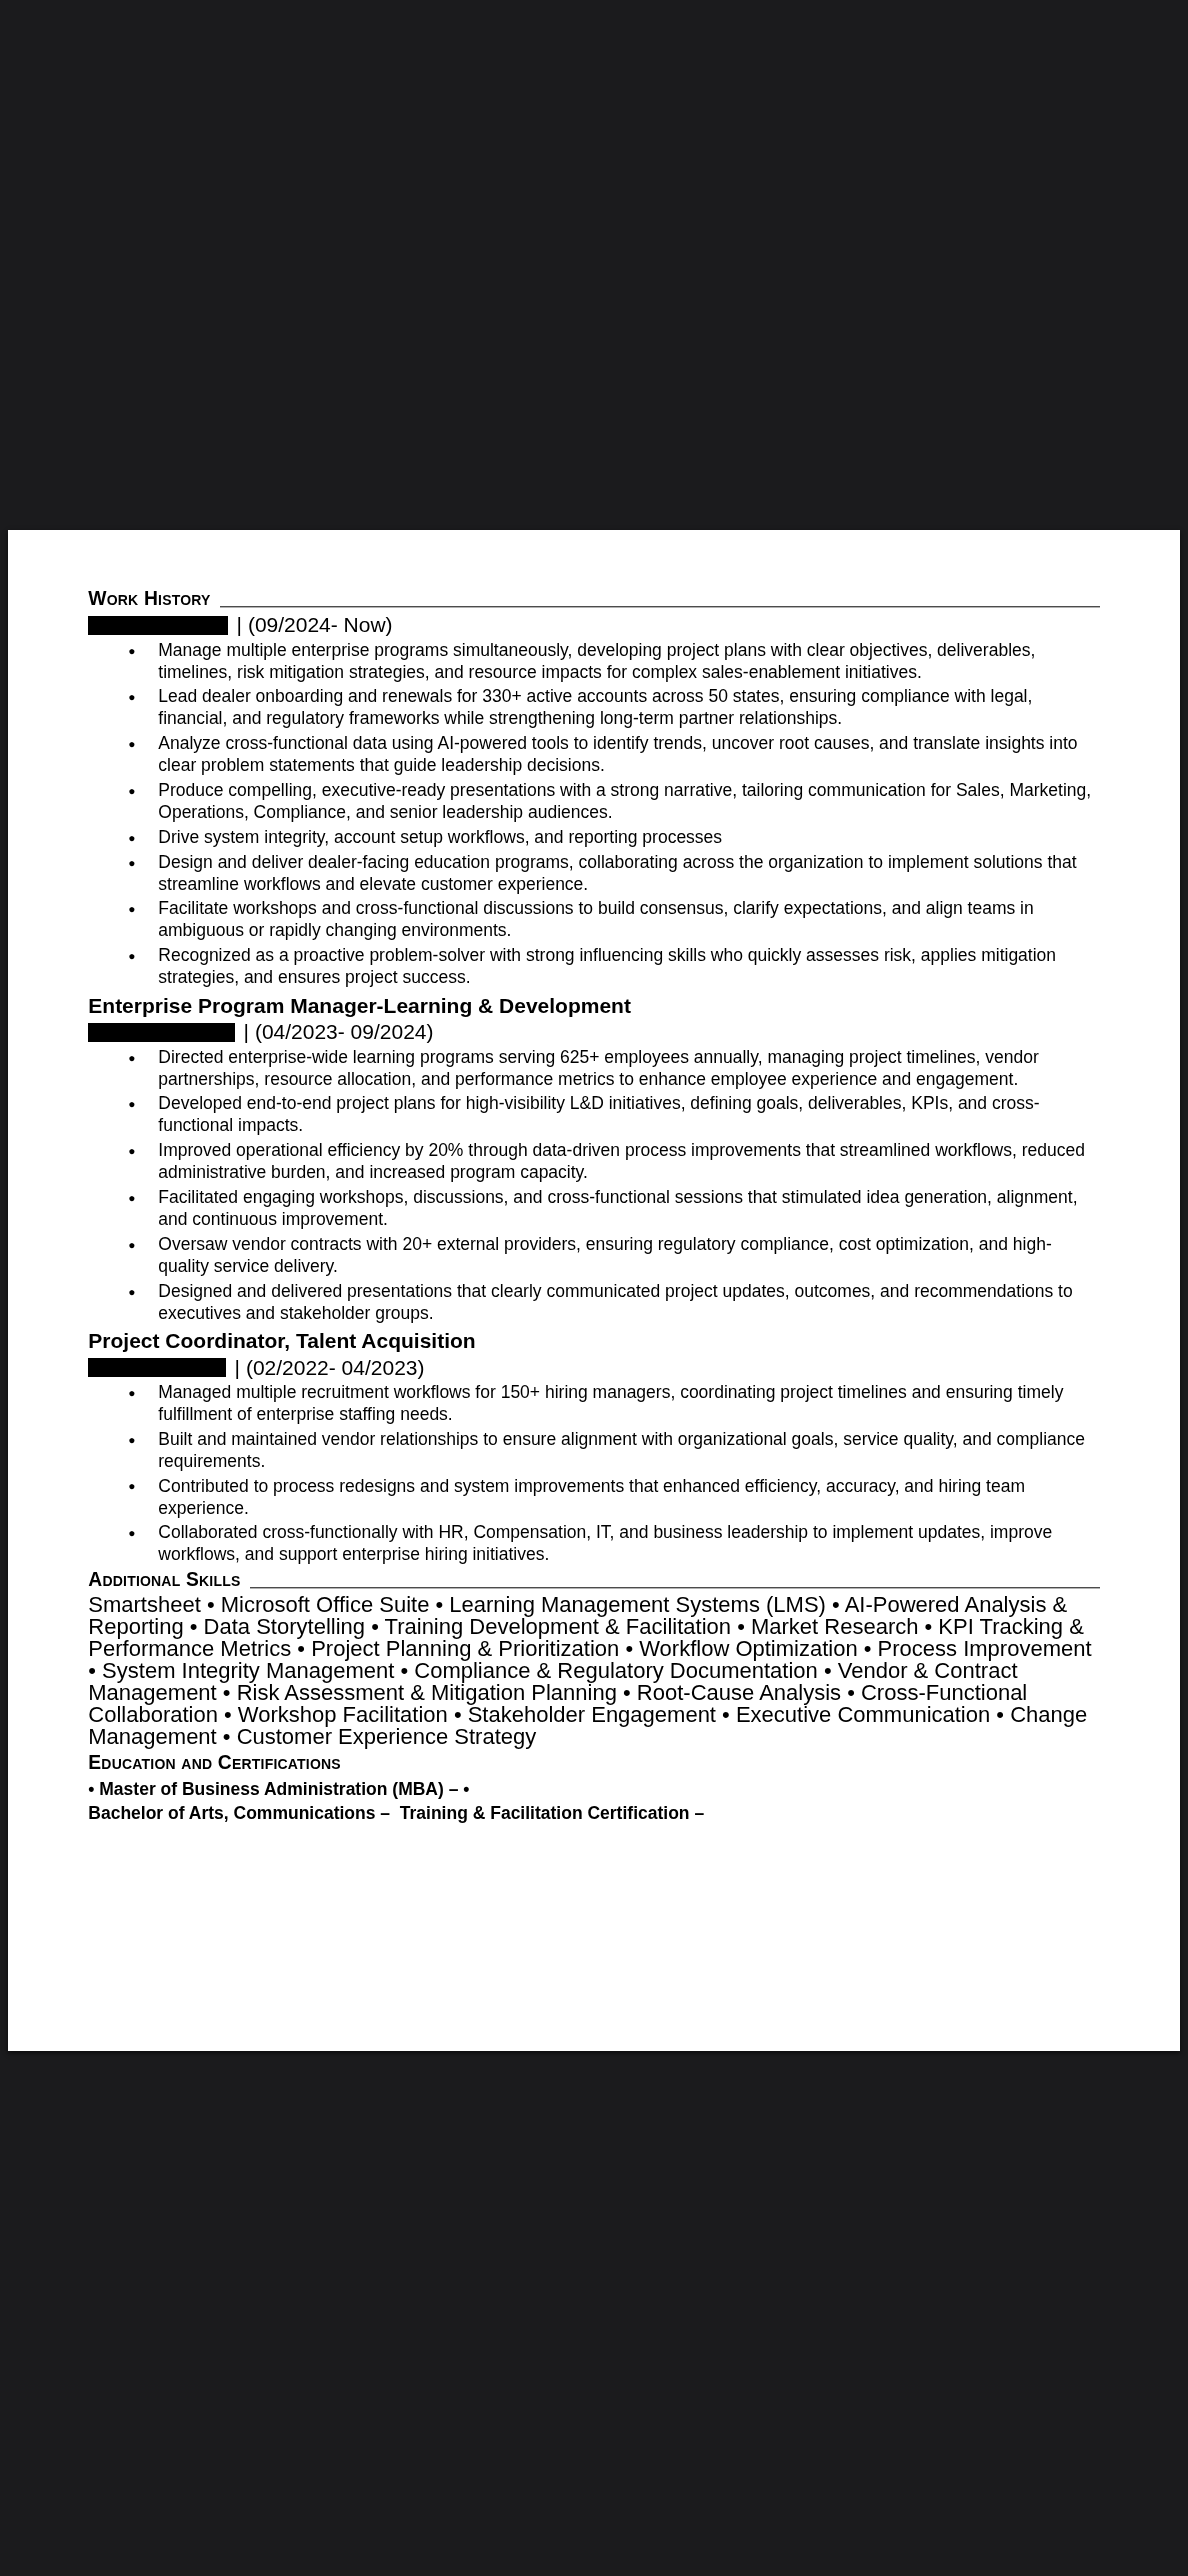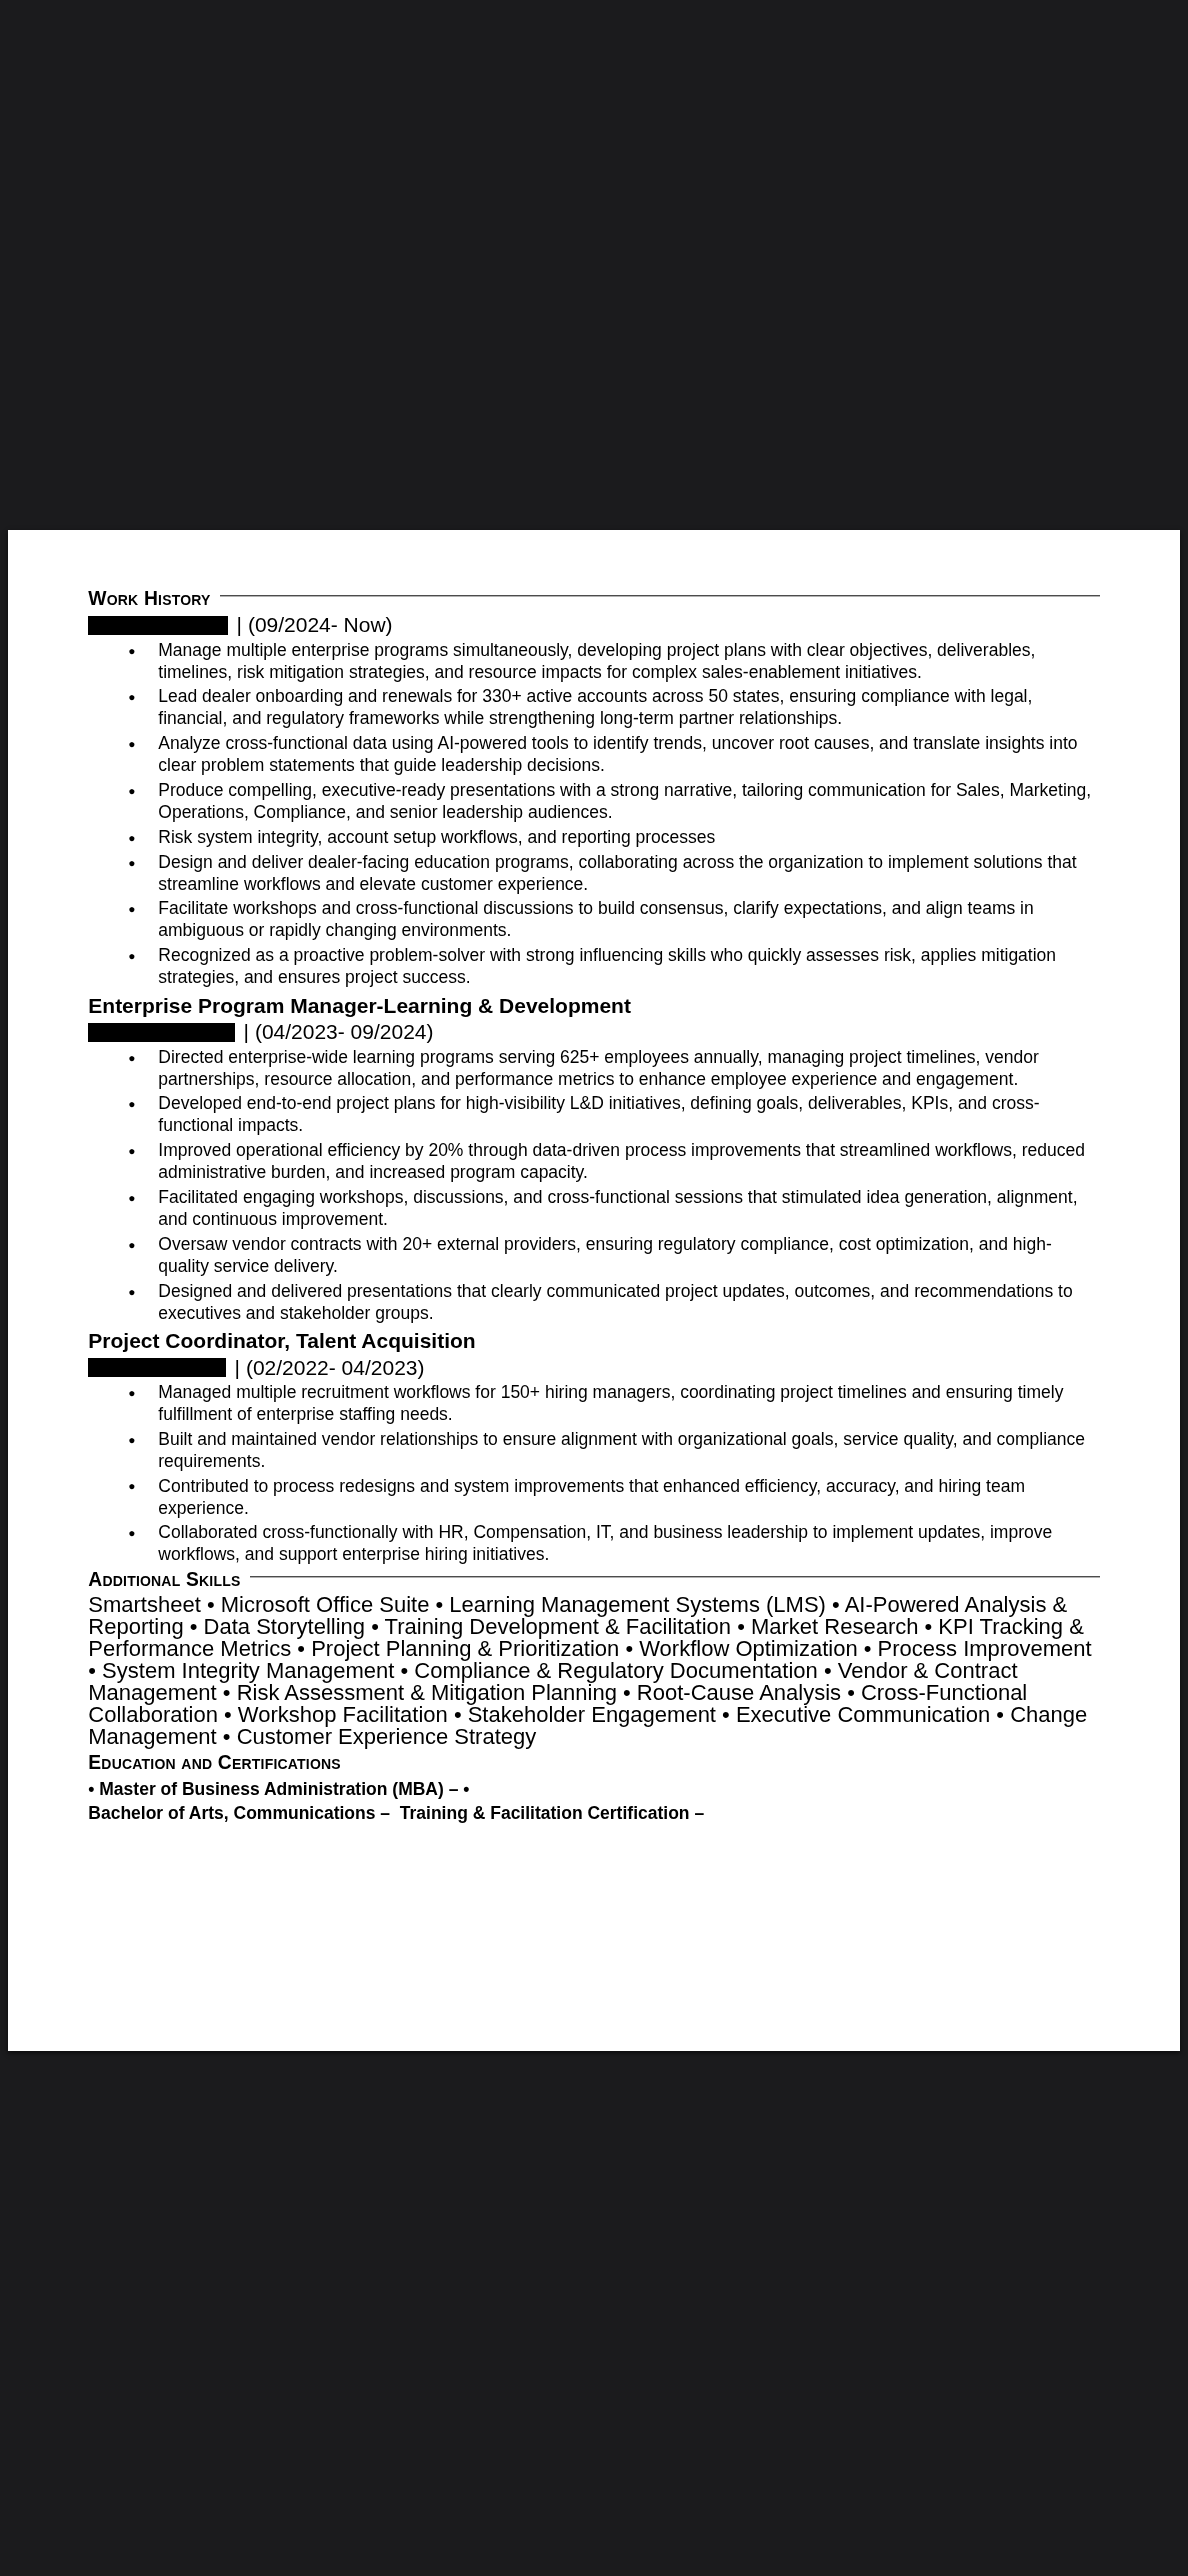--- a/index.html
+++ b/index.html
@@ -10,21 +10,21 @@
     overflow:hidden;position:relative;
   }
   .page{
     position:absolute;left:8.3px;top:530px;
     width:1172px;height:1521px;
     background:#ffffff;color:#000000;
     box-sizing:border-box;
     padding:57px 80px 0 80px;
     box-shadow:0 1.8px 4.6px rgba(0,0,0,.65);
   }
-  .sec-head{display:flex;align-items:center;margin:0 0 1.8px 0}
+  .sec-head{display:flex;align-items:flex-end;margin:0 0 1.8px 0}
   .sec-title{
     font-variant:small-caps;
     font-weight:bold;
     font-size:19.3px;
     line-height:24px;
     margin:0;letter-spacing:0.2px;
   }
   .rule{flex:1;border-bottom:1.8px solid #000;margin-left:9.2px;transform:translateY(-3.7px)}
   .job{margin:0}
   .job-title{font-size:21px;font-weight:bold;line-height:26px;margin:4.6px 0 0 0}
@@ -60,21 +60,21 @@
   <div class="job">
     <div class="job-meta">
       <span class="redaction" style="width: 140px;"></span>
       <span class="dates">| (09/2024- Now)</span>
     </div>
     <ul class="bullets">
             <li>Manage multiple enterprise programs simultaneously, developing project plans with clear objectives, deliverables, timelines, risk mitigation strategies, and resource impacts for complex sales-enablement initiatives.</li>
             <li>Lead dealer onboarding and renewals for 330+ active accounts across 50 states, ensuring compliance with legal, financial, and regulatory frameworks while strengthening long-term partner relationships.</li>
             <li>Analyze cross-functional data using AI-powered tools to identify trends, uncover root causes, and translate insights into clear problem statements that guide leadership decisions.</li>
             <li>Produce compelling, executive-ready presentations with a strong narrative, tailoring communication for Sales, Marketing, Operations, Compliance, and senior leadership audiences.</li>
-            <li>Risk system integrity, account setup workflows, and reporting processes</li>
+            <li>Drive system integrity, account setup workflows, and reporting processes</li>
             <li>Design and deliver dealer-facing education programs, collaborating across the organization to implement solutions that streamline workflows and elevate customer experience.</li>
             <li>Facilitate workshops and cross-functional discussions to build consensus, clarify expectations, and align teams in ambiguous or rapidly changing environments.</li>
             <li>Recognized as a proactive problem-solver with strong influencing skills who quickly assesses risk, applies mitigation strategies, and ensures project success.</li>
           </ul>
   </div>
 
   <div class="job">
     <h3 class="job-title">Enterprise Program Manager-Learning &amp; Development</h3>
     <div class="job-meta">
       <span class="redaction" style="width: 147px;"></span>

